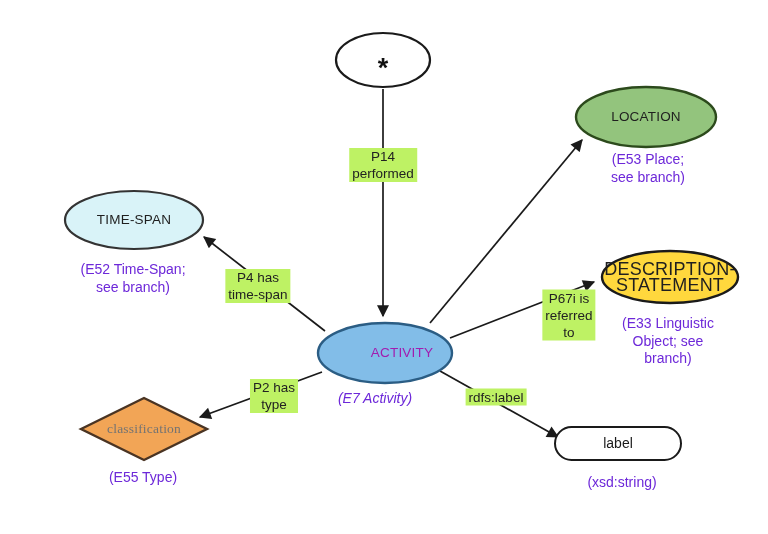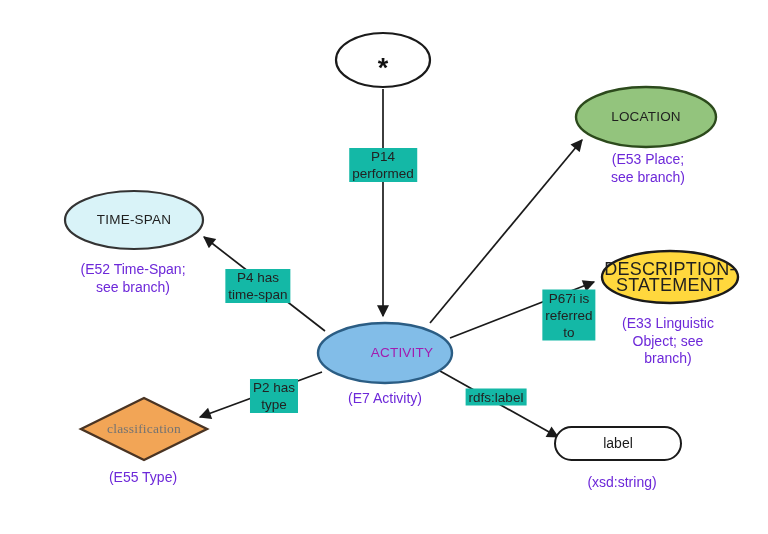--- a/index.html
+++ b/index.html
@@ -25,21 +25,21 @@
     letter-spacing:.2px;
   }
   .caption{
     font-size:14px;
     line-height:17.5px;
     color:#6d28d9;
   }
   .edge-lbl{
     font-size:13.5px;
     line-height:17px;
-    background:#14b8a6;
+    background:#bef264;
     padding:0 3px;
     color:#222222;
   }
   .star-glyph{
     font-size:27px;
     font-weight:bold;
     color:#111111;
     line-height:27px;
   }
   .activity-lbl{color:#a21caf;margin-left:17px;}
@@ -83,21 +83,21 @@
   <div class="lbl node-lbl classification-lbl" style="left:144px;top:429px;">classification</div>
   <div class="lbl plain-lbl" style="left:618px;top:443px;">label</div>
 
   <div class="lbl caption" style="left:648px;top:168px;">(E53 Place;
 see branch)</div>
   <div class="lbl caption" style="left:133px;top:278px;">(E52 Time-Span;
 see branch)</div>
   <div class="lbl caption" style="left:668px;top:341px;">(E33 Linguistic
 Object; see
 branch)</div>
-  <div class="lbl caption" style="left:385px;top:399px;">(E7 Activity)</div>
+  <div class="lbl caption" style="left:375px;top:399px;font-style:italic;">(E7 Activity)</div>
   <div class="lbl caption" style="left:143px;top:478px;">(E55 Type)</div>
   <div class="lbl caption" style="left:622px;top:483px;">(xsd:string)</div>
 
   <div class="lbl edge-lbl" style="left:383px;top:165px;">P14
 performed</div>
   <div class="lbl edge-lbl" style="left:258px;top:286px;">P4 has
 time-span</div>
   <div class="lbl edge-lbl" style="left:548px;top:315px;margin-left:21px;">P67i is
 referred
 to</div>

